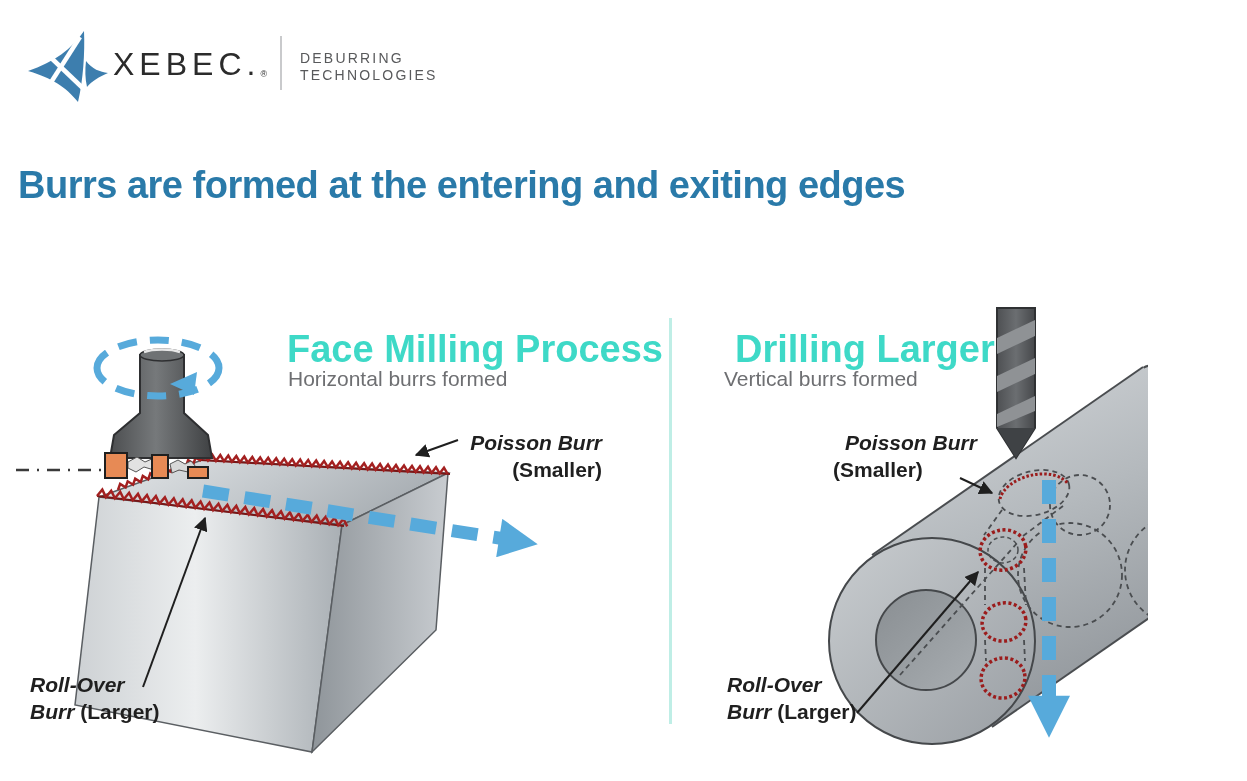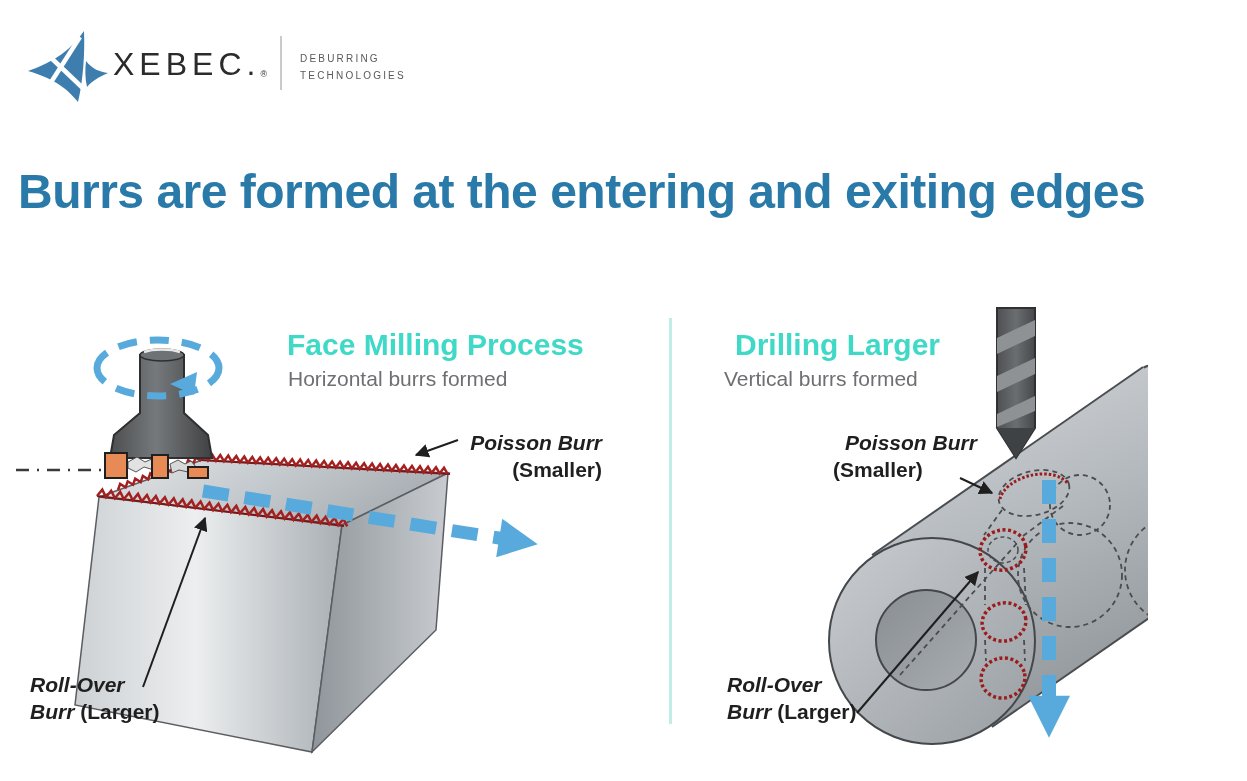--- a/index.html
+++ b/index.html
@@ -5,29 +5,29 @@
   html,body{margin:0;padding:0;background:#fff;}
   .slide{position:relative;width:1148px;height:781px;background:#ffffff;overflow:hidden;
          font-family:"Liberation Sans", sans-serif;}
   .abs{position:absolute;}
 
   
   .logo-mark{left:28px;top:30px;width:82px;height:73px;}
   .logo-word{left:113px;top:46px;font-size:32px;letter-spacing:5px;color:#2b2b2b;font-weight:400;}
   .logo-reg{font-size:9px;vertical-align:-2px;letter-spacing:0;}
   .logo-div{left:280px;top:36px;width:2px;height:54px;background:#c9cacc;}
-  .logo-tag{left:300px;top:50px;color:#58595b;font-size:10px;letter-spacing:2.2px;
+  .logo-tag{left:300px;top:50px;color:#58595b;font-size:14px;letter-spacing:2.2px;
             line-height:17px;font-weight:400;}
 
   
-  .heading{left:18px;top:164px;font-size:48px;font-weight:bold;color:#2a7aa9;
+  .heading{left:18px;top:164px;font-size:38px;font-weight:bold;color:#2a7aa9;
            letter-spacing:-0.5px;white-space:nowrap;}
 
   
-  .p-title{font-size:30px;font-weight:bold;color:#3ed9c7;white-space:nowrap;}
+  .p-title{font-size:38px;font-weight:bold;color:#3ed9c7;white-space:nowrap;}
   .p-sub{font-size:21px;color:#6e6f72;white-space:nowrap;}
   .fm-title{left:287px;top:328px;}
   .fm-sub{left:288px;top:367px;}
   .dr-title{left:735px;top:328px;}
   .dr-sub{left:724px;top:367px;}
 
   
   .burr{color:#1f1f1f;font-size:21px;line-height:27px;}
   .burr b{font-weight:bold;font-style:italic;}
   .poisson-left{left:438px;top:429px;width:164px;text-align:right;}

